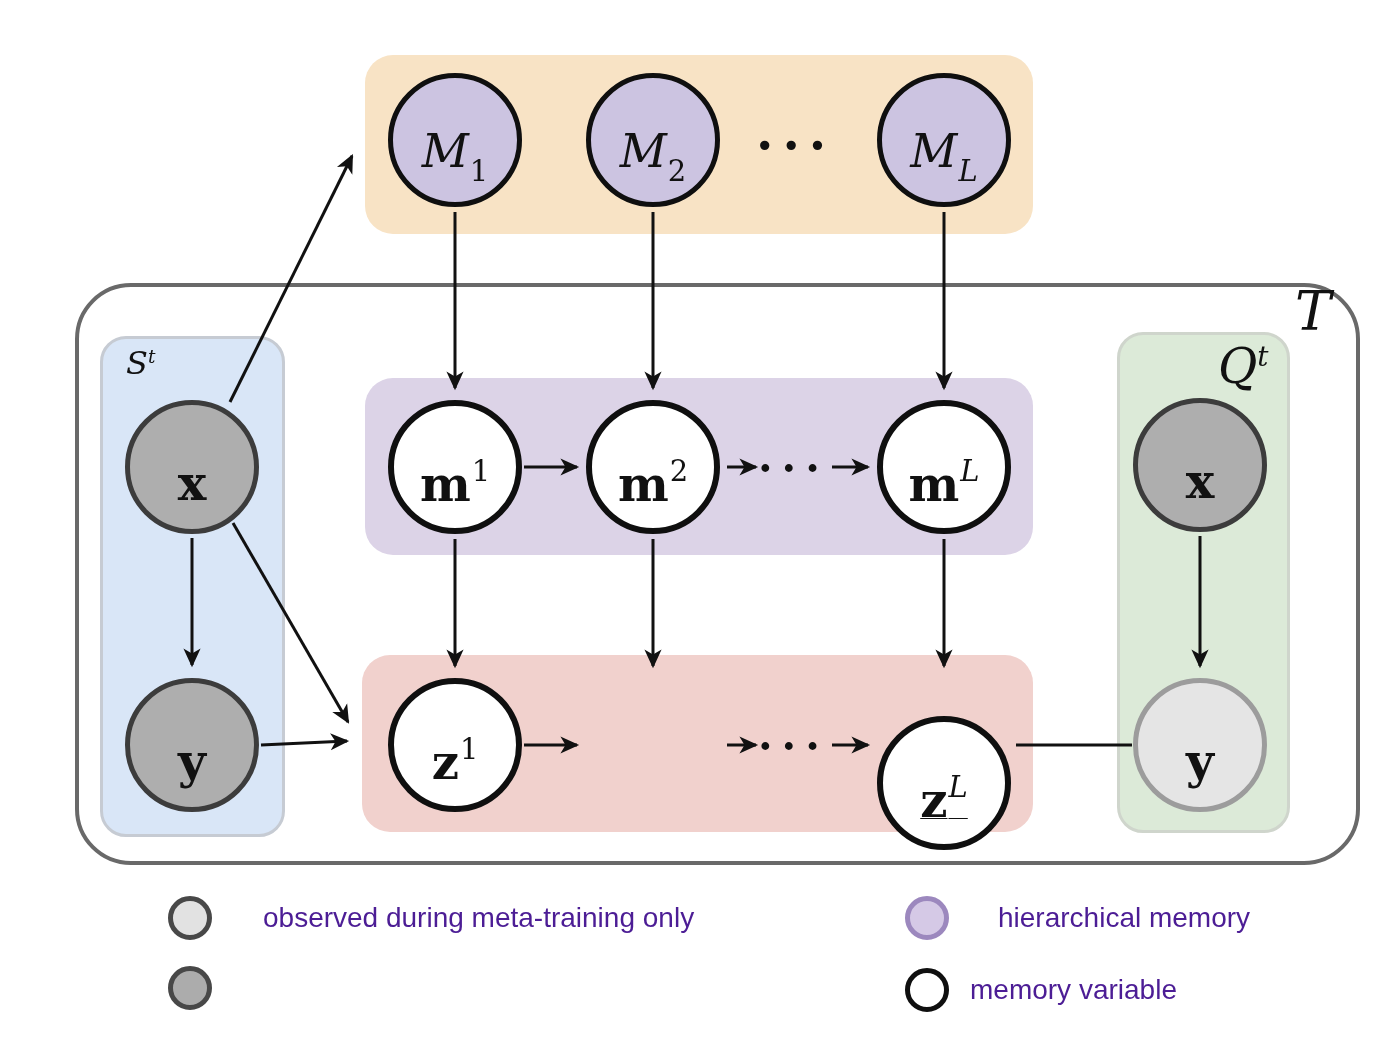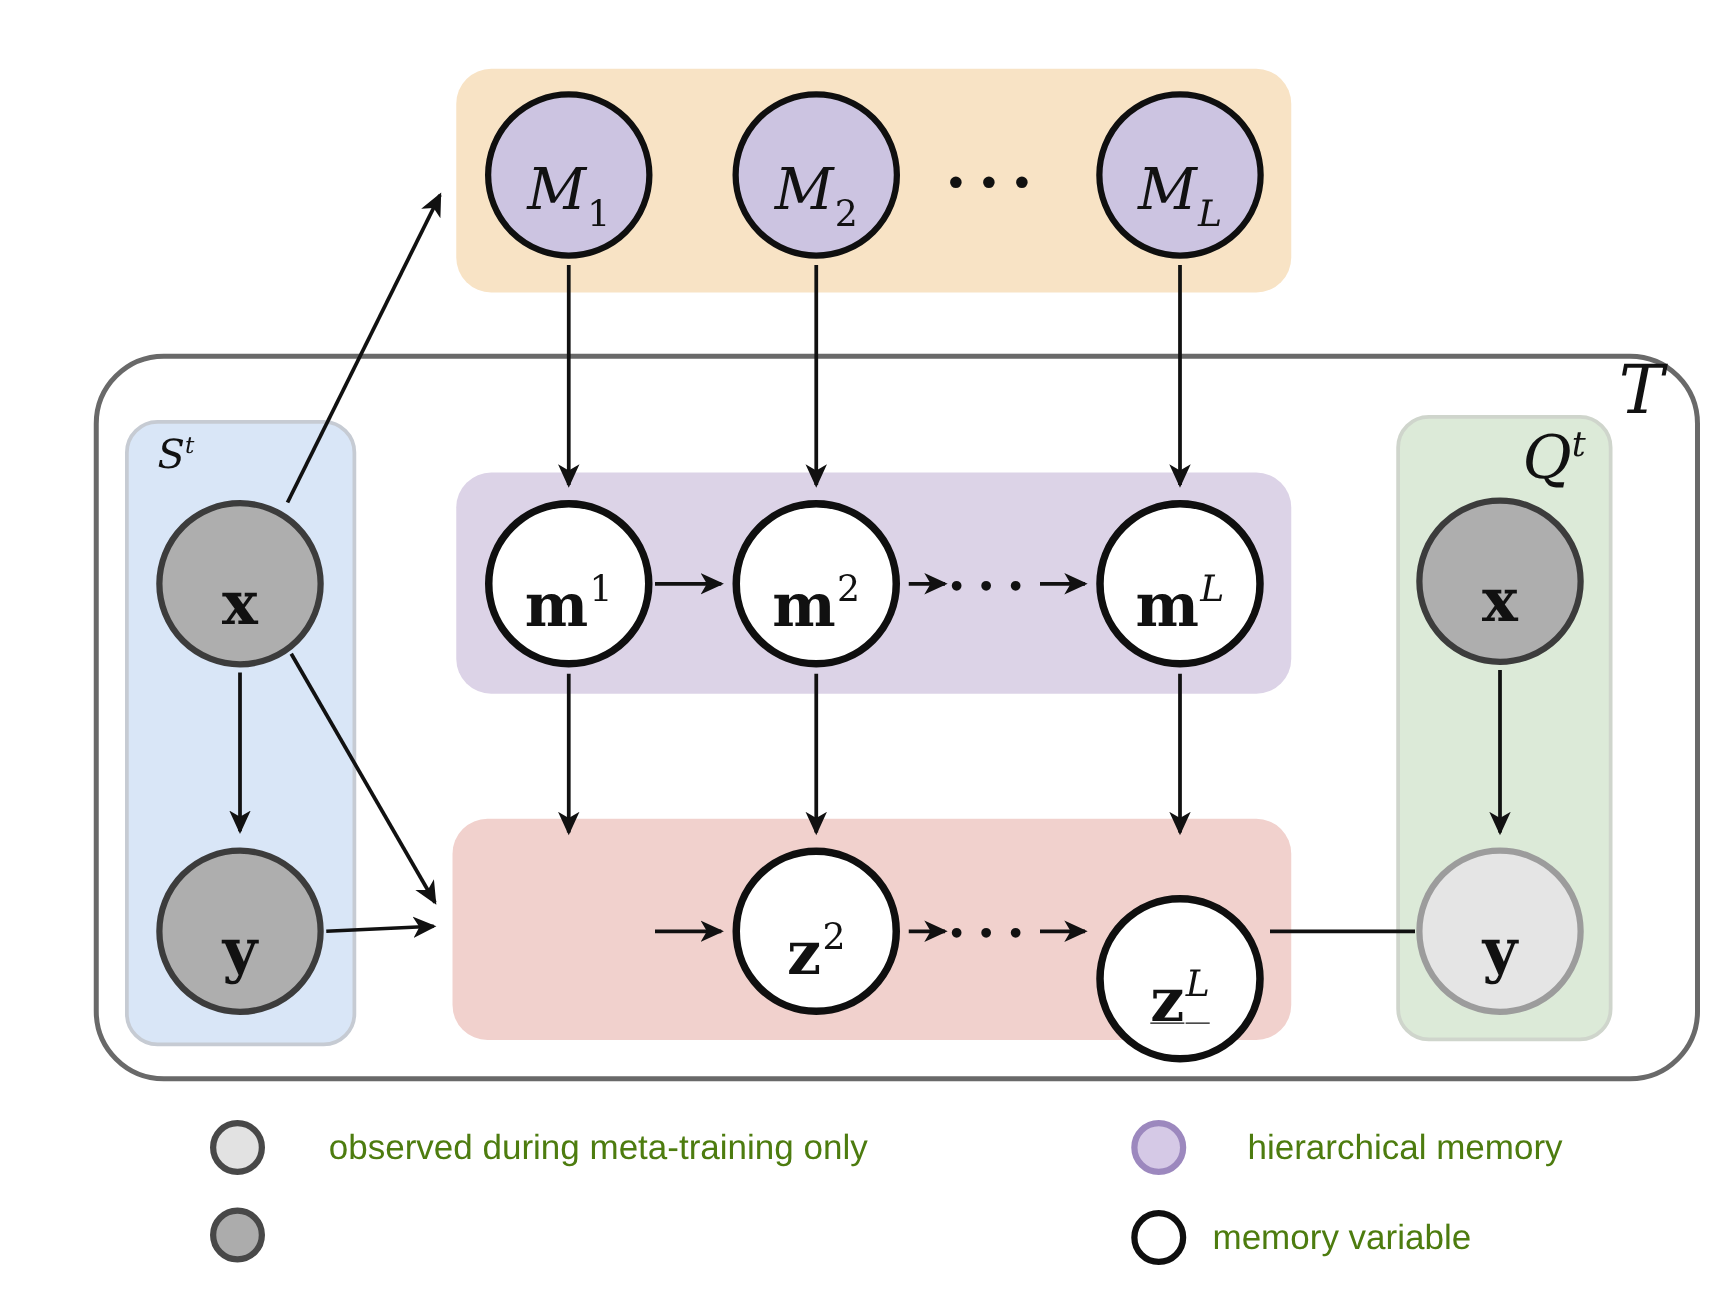--- a/index.html
+++ b/index.html
@@ -55,21 +55,21 @@
   
   .legend-swatch{
     position:absolute; width:44px; height:44px; border-radius:50%; box-sizing:border-box;
   }
   .sw-obs-light{left:168px; top:896px; background:#e2e2e2; border:5px solid #484848;}
   .sw-obs      {left:168px; top:966px; background:#acacac; border:5px solid #484848;}
   .sw-mem      {left:905px; top:896px; background:#d5c9e6; border:5px solid #9c88be;}
   .sw-latent   {left:905px; top:968px; background:#ffffff; border:5px solid #0f0f0f;}
   .legend-text{
     position:absolute; height:44px; display:flex; align-items:center;
-    font-family:"Liberation Sans", sans-serif; font-size:28px; color:#4d7c0f; white-space:nowrap;
+    font-family:"Liberation Sans", sans-serif; font-size:28px; color:#4c1d95; white-space:nowrap;
   }
   .lt-1{left:263px; top:896px;}
   .lt-2{left:263px; top:966px;}
   .lt-3{left:970px; top:896px;margin-left:28px;}
   .lt-4{left:970px; top:968px;}
 </style>
 </head>
 <body>
 
 <div class="canvas">
@@ -126,22 +126,22 @@
     <span class="math"><b>m</b><sup class="up">1</sup></span>
   </div>
   <div class="node node-latent" style="left:586px; top:400px;">
     <span class="math"><b>m</b><sup class="up">2</sup></span>
   </div>
   <div class="node node-latent" style="left:877px; top:400px;">
     <span class="math"><b>m</b><sup class="it">L</sup></span>
   </div>
   <div class="dots dots-mid">···</div>
 
-  <div class="node node-latent" style="left:586px; top:678px;">
-    <span class="math"><b>z</b><sup class="up">2</sup></span>
+  <div class="node node-latent" style="left:388px; top:678px;">
+    <span class="math"><b>z</b><sup class="up">1</sup></span>
   </div>
   <div class="node node-latent" style="left:877px; top:716px;text-decoration:underline;">
     <span class="math"><b>z</b><sup class="it">L</sup></span>
   </div>
   <div class="dots dots-bot">···</div>
 
   <div class="node node-obs" style="left:125px; top:400px;">
     <span class="math"><b>x</b></span>
   </div>
   <div class="node node-obs" style="left:125px; top:678px;">

